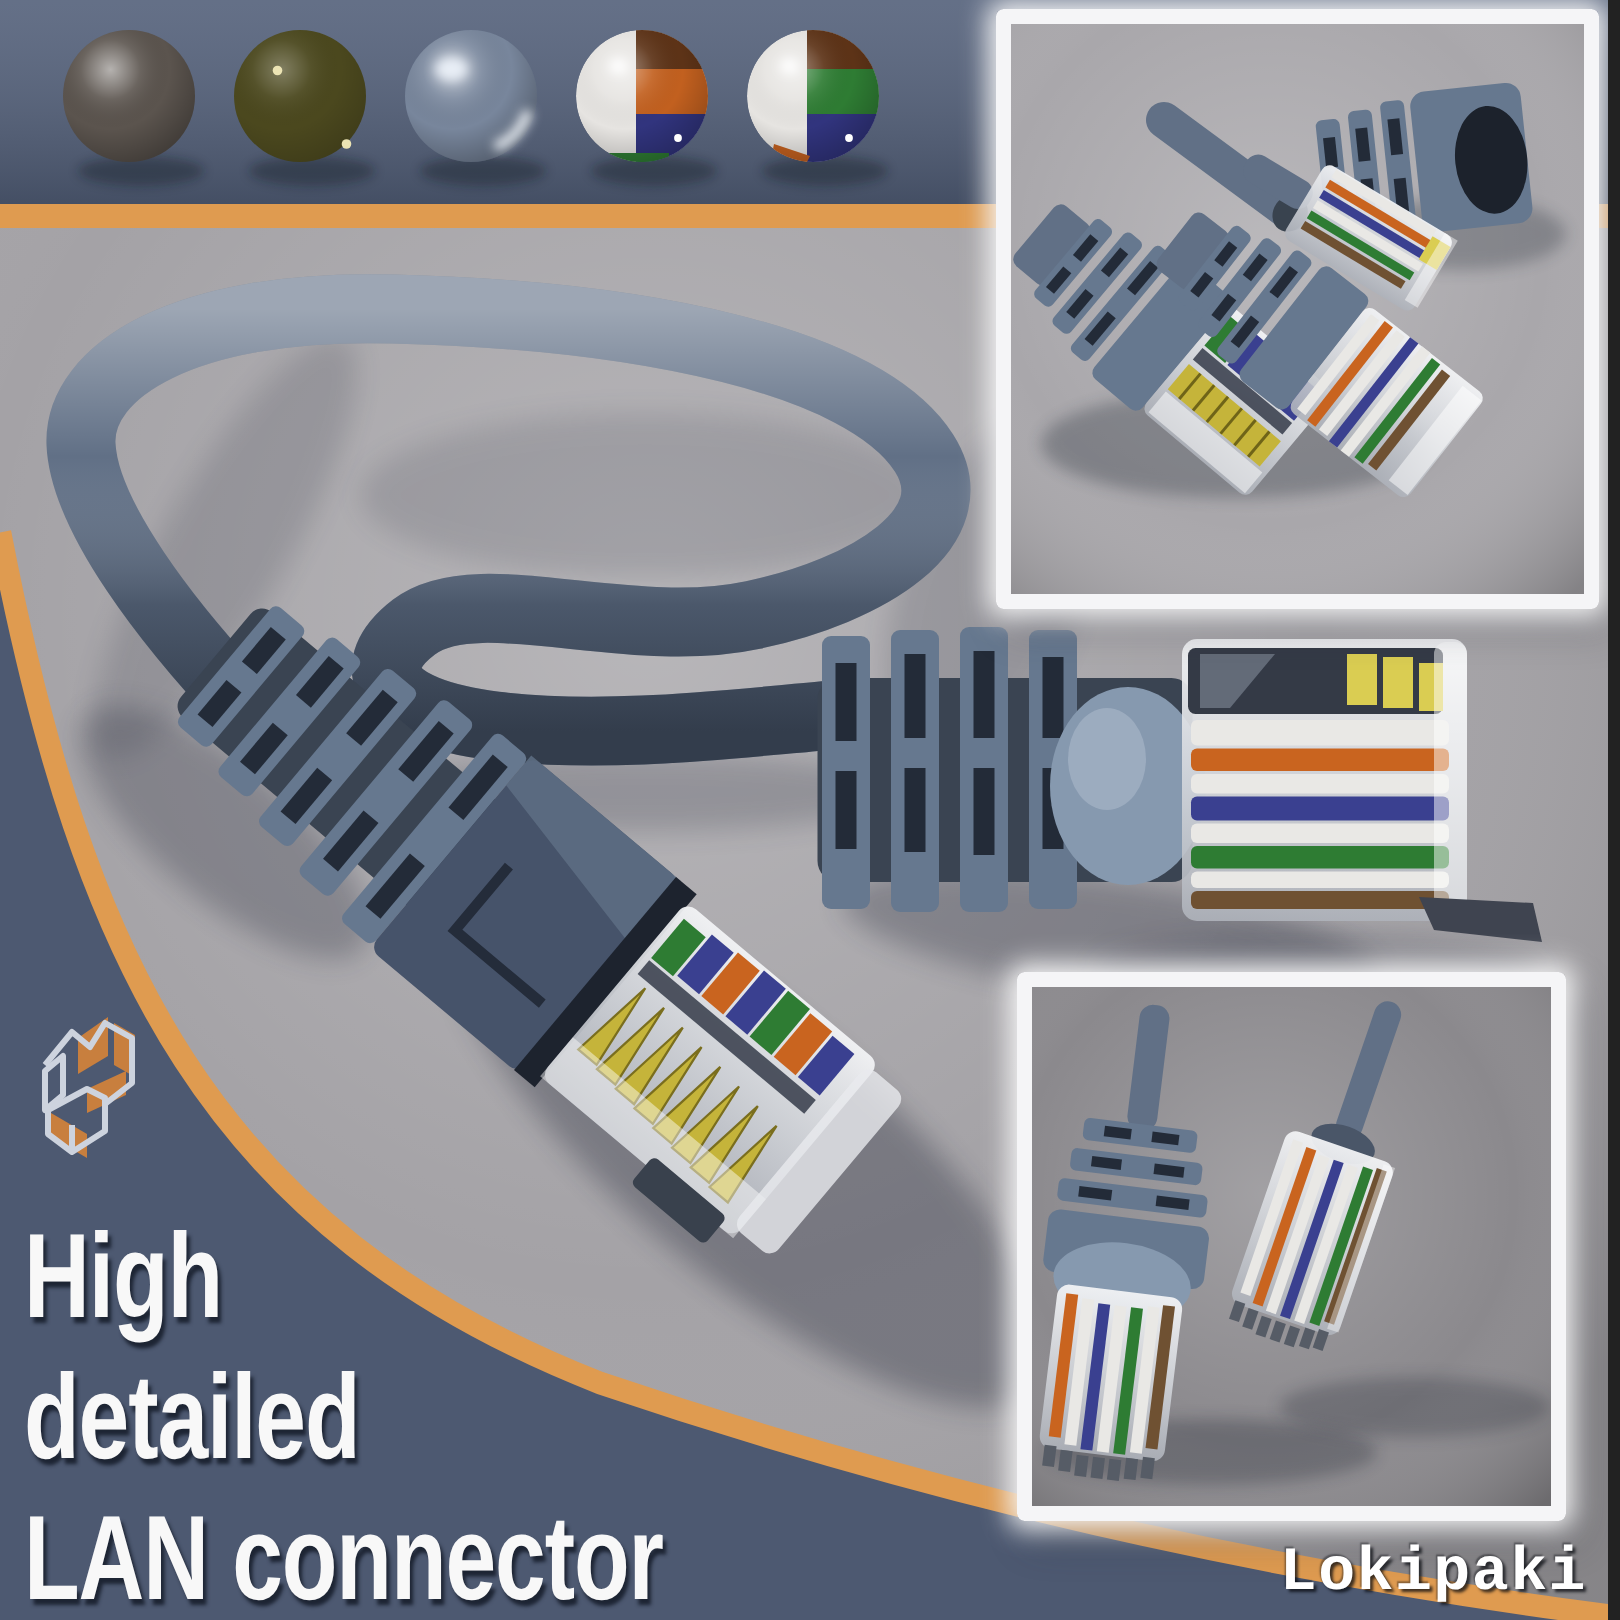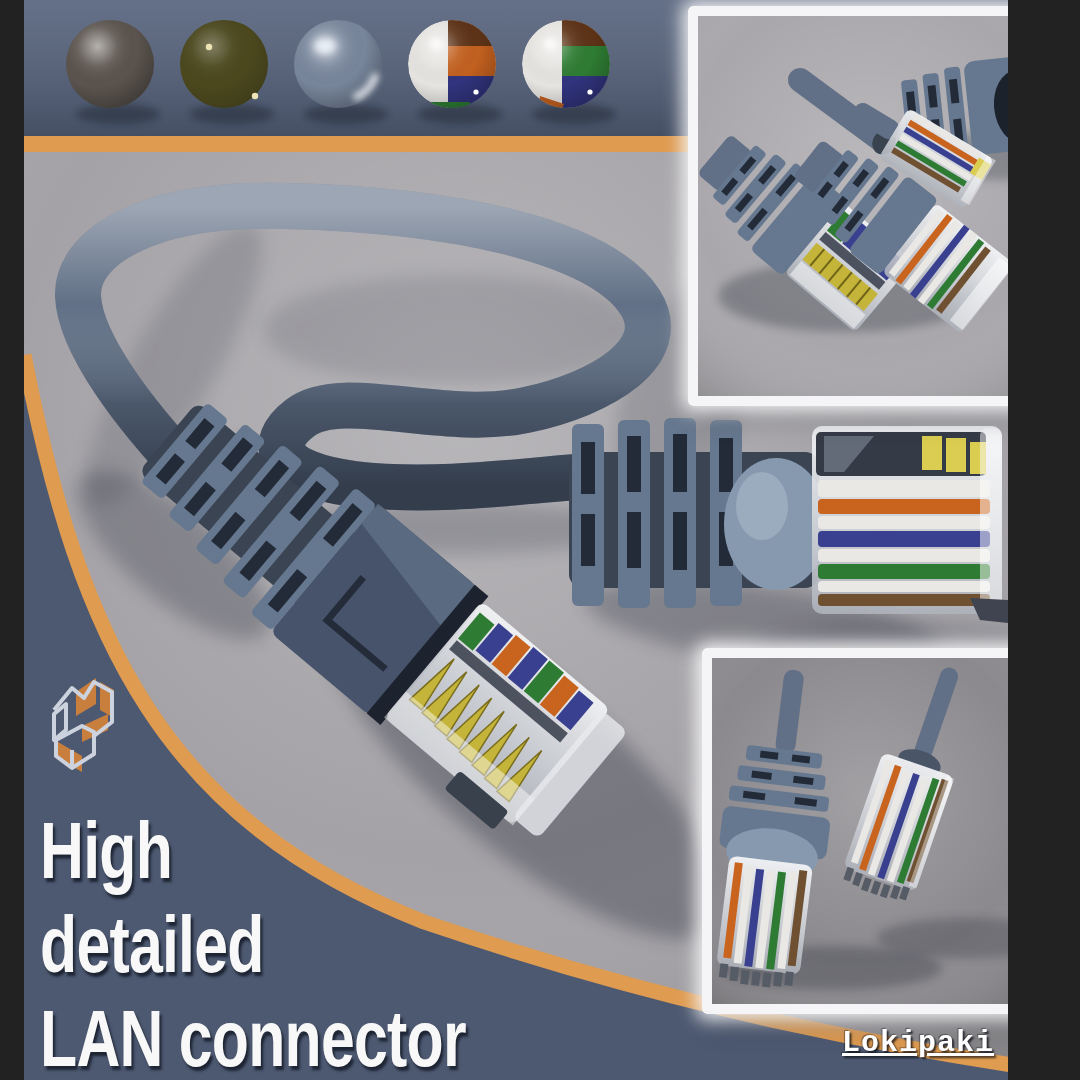--- a/index.html
+++ b/index.html
@@ -1,32 +1,32 @@
 <!DOCTYPE html>
 <html><head>
 <meta charset="utf-8">
 <style>
   html,body{margin:0;padding:0;background:#222;}
-  .stage{position:relative;width:984px;height:1080px;overflow:hidden;
-         font-family:"Liberation Sans",sans-serif;background:#0c4a6e;margin-left:24px;}
+  .stage{position:relative;width:1072px;height:1080px;overflow:hidden;
+         font-family:"Liberation Sans",sans-serif;background:#0c4a6e;}
   .scene{position:absolute;left:0;top:0;z-index:1;}
   .panel{position:absolute;z-index:5;border:10px solid #f5f5f7;border-radius:5px;
          box-shadow:0 0 18px 6px rgba(255,255,255,0.9), 8px 12px 26px rgba(50,52,62,0.38);
          overflow:hidden;}
   .panel svg{display:block;}
   .panel-exploded{left:664px;top:6px;width:382px;height:380px;}
   .panel-closeup{left:678px;top:648px;width:346px;height:346px;}
   .title{position:absolute;left:16px;top:804px;z-index:8;color:#f8f8f8;
          font-weight:bold;font-size:80px;line-height:94px;letter-spacing:-1px;
          transform:scaleX(0.76);transform-origin:left top;white-space:nowrap;
          text-shadow:3px 4px 3px rgba(18,24,36,0.8);}
   .brand{position:absolute;right:14px;top:1026px;z-index:8;color:#ffffff;
          font-family:"Liberation Mono","DejaVu Sans Mono",monospace;font-weight:bold;
-         font-size:30px;letter-spacing:1px;
-         text-shadow:2px 2px 2px rgba(10,12,18,0.75), -1px -1px 1px rgba(10,12,18,0.4);text-decoration:underline;}
+         font-size:41px;letter-spacing:1px;
+         text-shadow:2px 2px 2px rgba(10,12,18,0.75), -1px -1px 1px rgba(10,12,18,0.4);}
 </style>
 </head>
 <body>
 
 <div class="stage">
 
   <svg class="scene" width="1080" height="1080" viewBox="0 0 1080 1080">
     <defs>
       <radialGradient id="vig" cx="0.4" cy="0.38" r="0.75">
         <stop offset="0" stop-color="#ffffff" stop-opacity="0.22"></stop>

